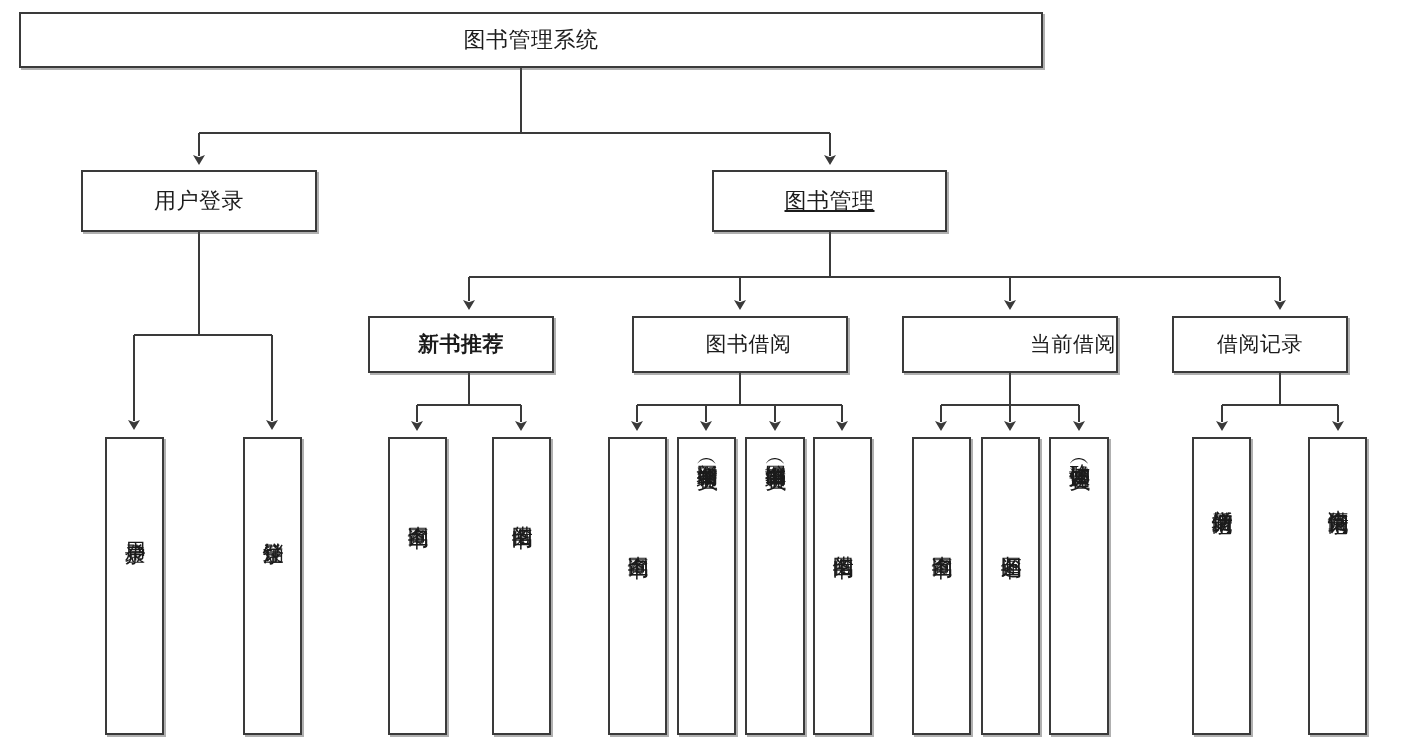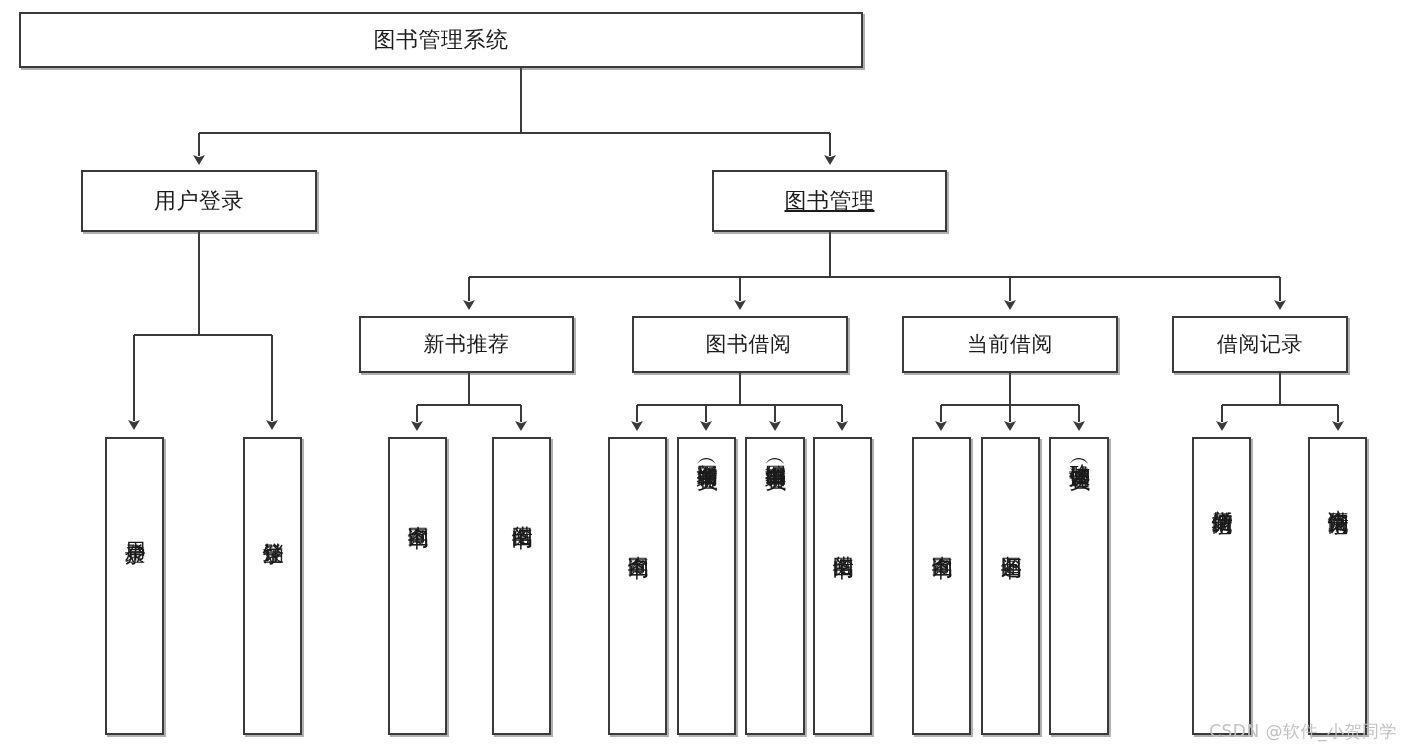--- a/index.html
+++ b/index.html
@@ -138,38 +138,38 @@
       <path d="M1010,405 L1010,422" marker-end="url(#arrow)"></path>
       <path d="M1079,405 L1079,422" marker-end="url(#arrow)"></path>
 
       <path d="M1280,373 L1280,405"></path>
       <path d="M1222,405 L1338,405"></path>
       <path d="M1222,405 L1222,422" marker-end="url(#arrow)"></path>
       <path d="M1338,405 L1338,422" marker-end="url(#arrow)"></path>
     </g>
   </svg>
 
-  <div class="node root" style="left:19px; top:12px; width:844px; height:56px;">
+  <div class="node root" style="left:19px; top:12px; width:1024px; height:56px;">
     <span class="label">图书管理系统</span>
   </div>
 
   <div class="node lvl1" style="left:81px; top:170px; width:236px; height:62px;">
     <span class="label">用户登录</span>
   </div>
   <div class="node lvl1" style="left:712px; top:170px; width:235px; height:62px;text-decoration:underline;">
     <span class="label">图书管理</span>
   </div>
 
-  <div class="node lvl2" style="left:359px; top:316px; width:215px; height:57px;">
+  <div class="node lvl2" style="left:368px; top:316px; width:186px; height:57px;font-weight:bold;">
     <span class="label">新书推荐</span>
   </div>
   <div class="node lvl2" style="left:632px; top:316px; width:216px; height:57px;padding-left:17px;">
     <span class="label">图书借阅</span>
   </div>
-  <div class="node lvl2" style="left:902px; top:316px; width:216px; height:57px;">
+  <div class="node lvl2" style="left:902px; top:316px; width:216px; height:57px;justify-content:flex-end;">
     <span class="label">当前借阅</span>
   </div>
   <div class="node lvl2" style="left:1172px; top:316px; width:176px; height:57px;">
     <span class="label">借阅记录</span>
   </div>
 
   <div class="node leaf mid" style="left:105px; top:437px; width:59px; height:298px;">
     <span class="label">用户登录</span>
   </div>
   <div class="node leaf mid" style="left:243px; top:437px; width:59px; height:298px;">
@@ -206,14 +206,13 @@
     <span class="label">确认归还（管理员）</span>
   </div>
 
   <div class="node leaf mid2" style="left:1192px; top:437px; width:59px; height:298px;">
     <span class="label">新增借阅记录</span>
   </div>
   <div class="node leaf mid2" style="left:1308px; top:437px; width:59px; height:298px;">
     <span class="label">查询借阅记录</span>
   </div>
 
-  <div id="watermark">CSDN @软件_小贺同学</div>
 </div>
 
 </body></html>

